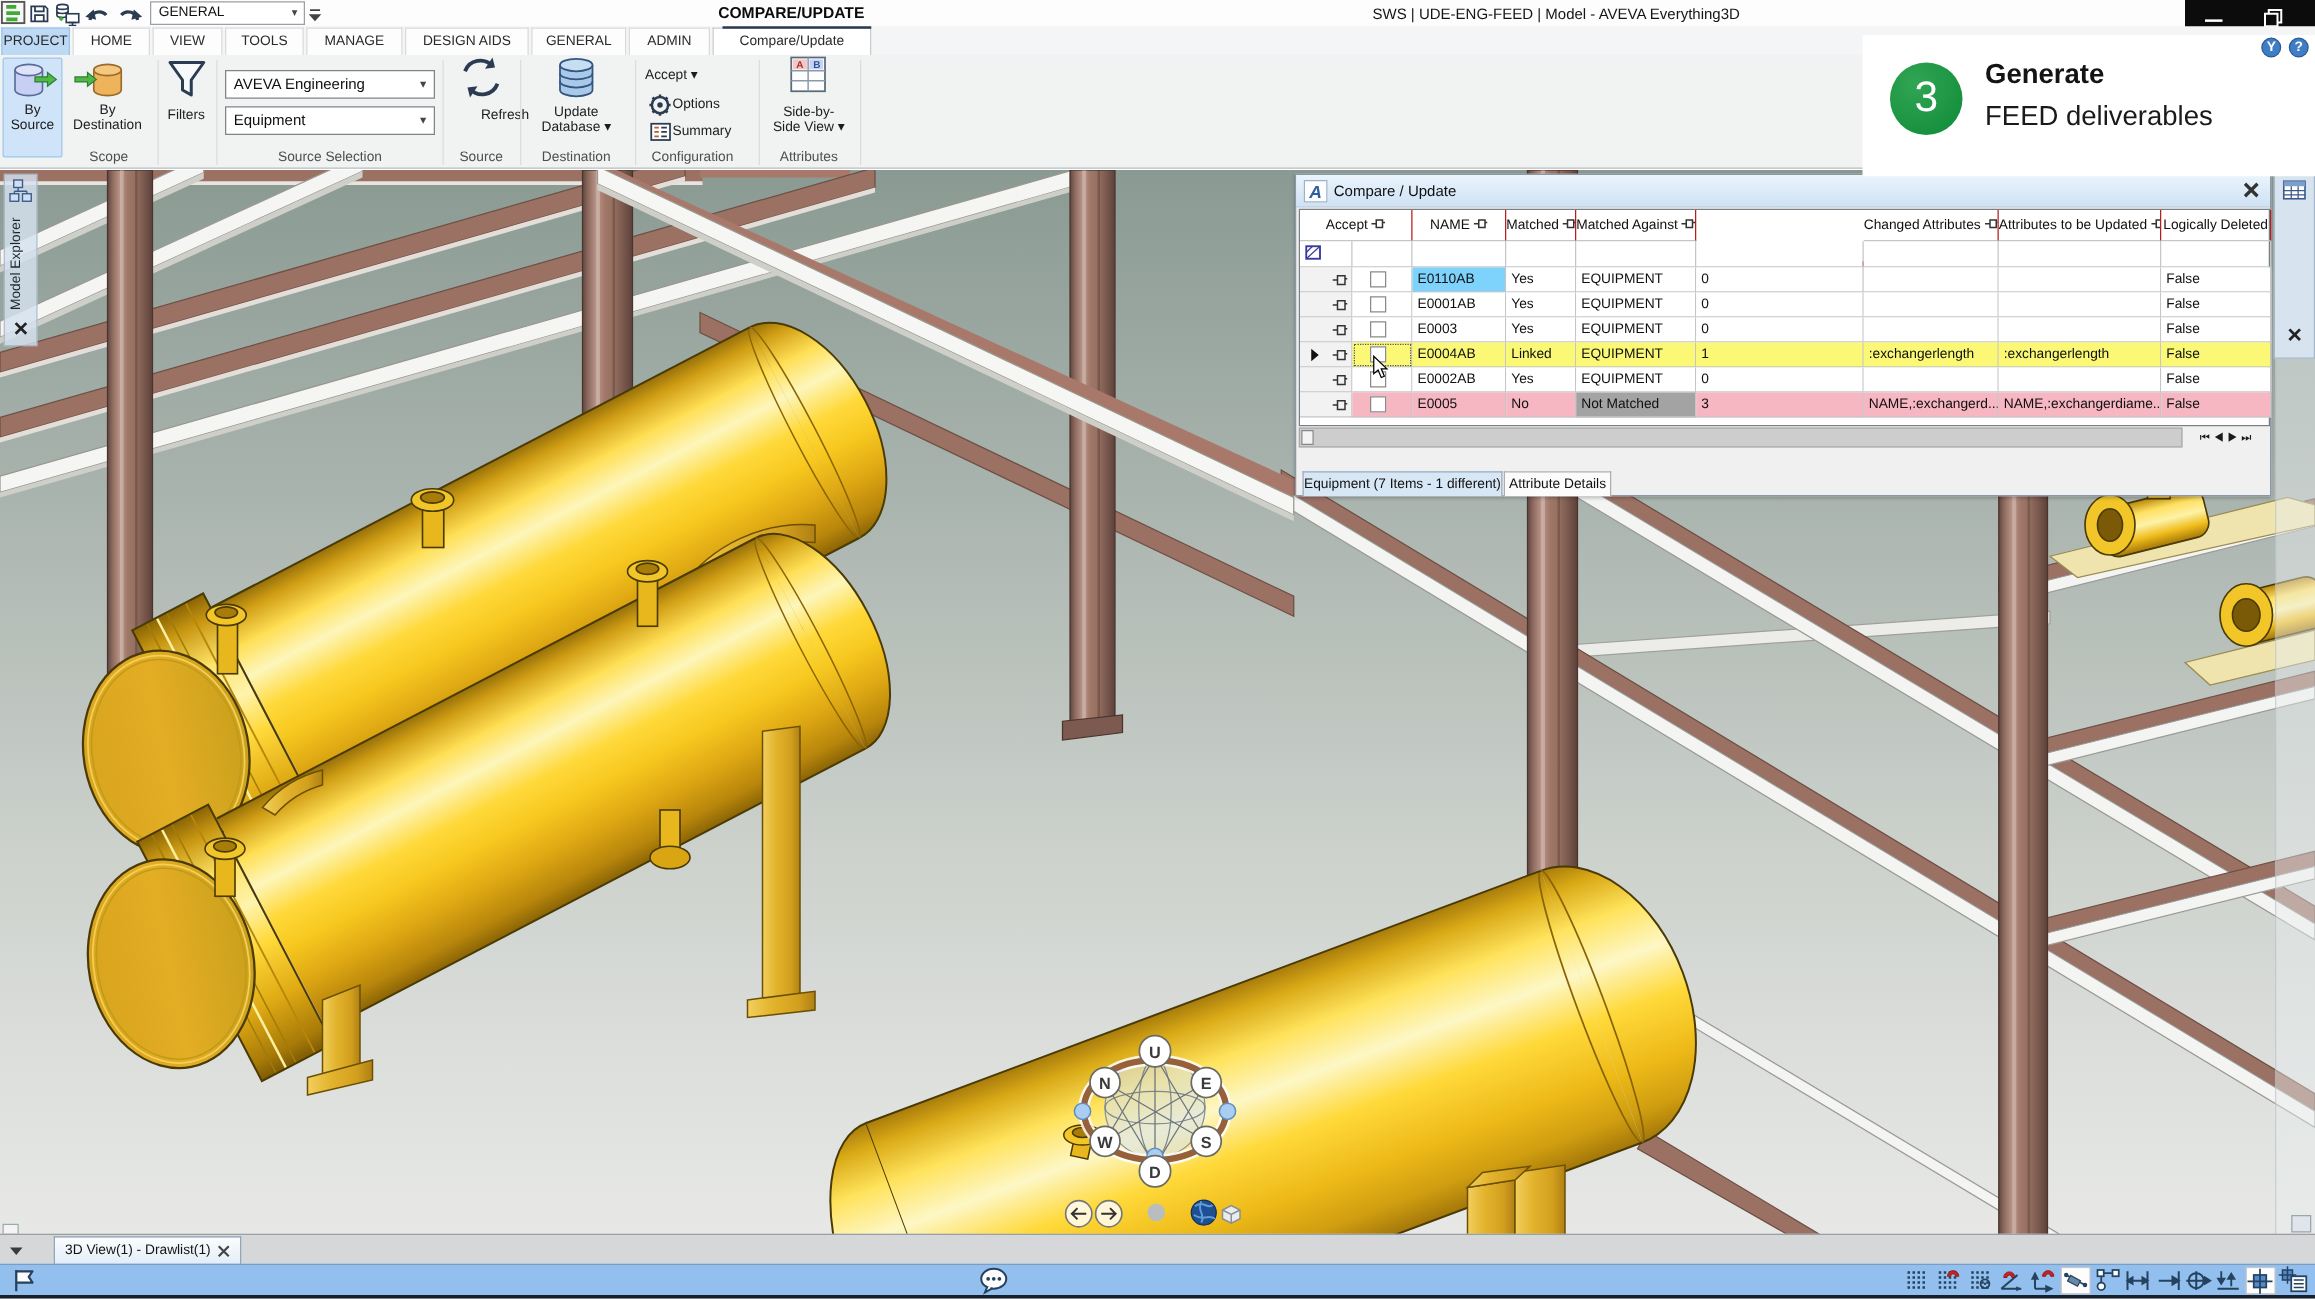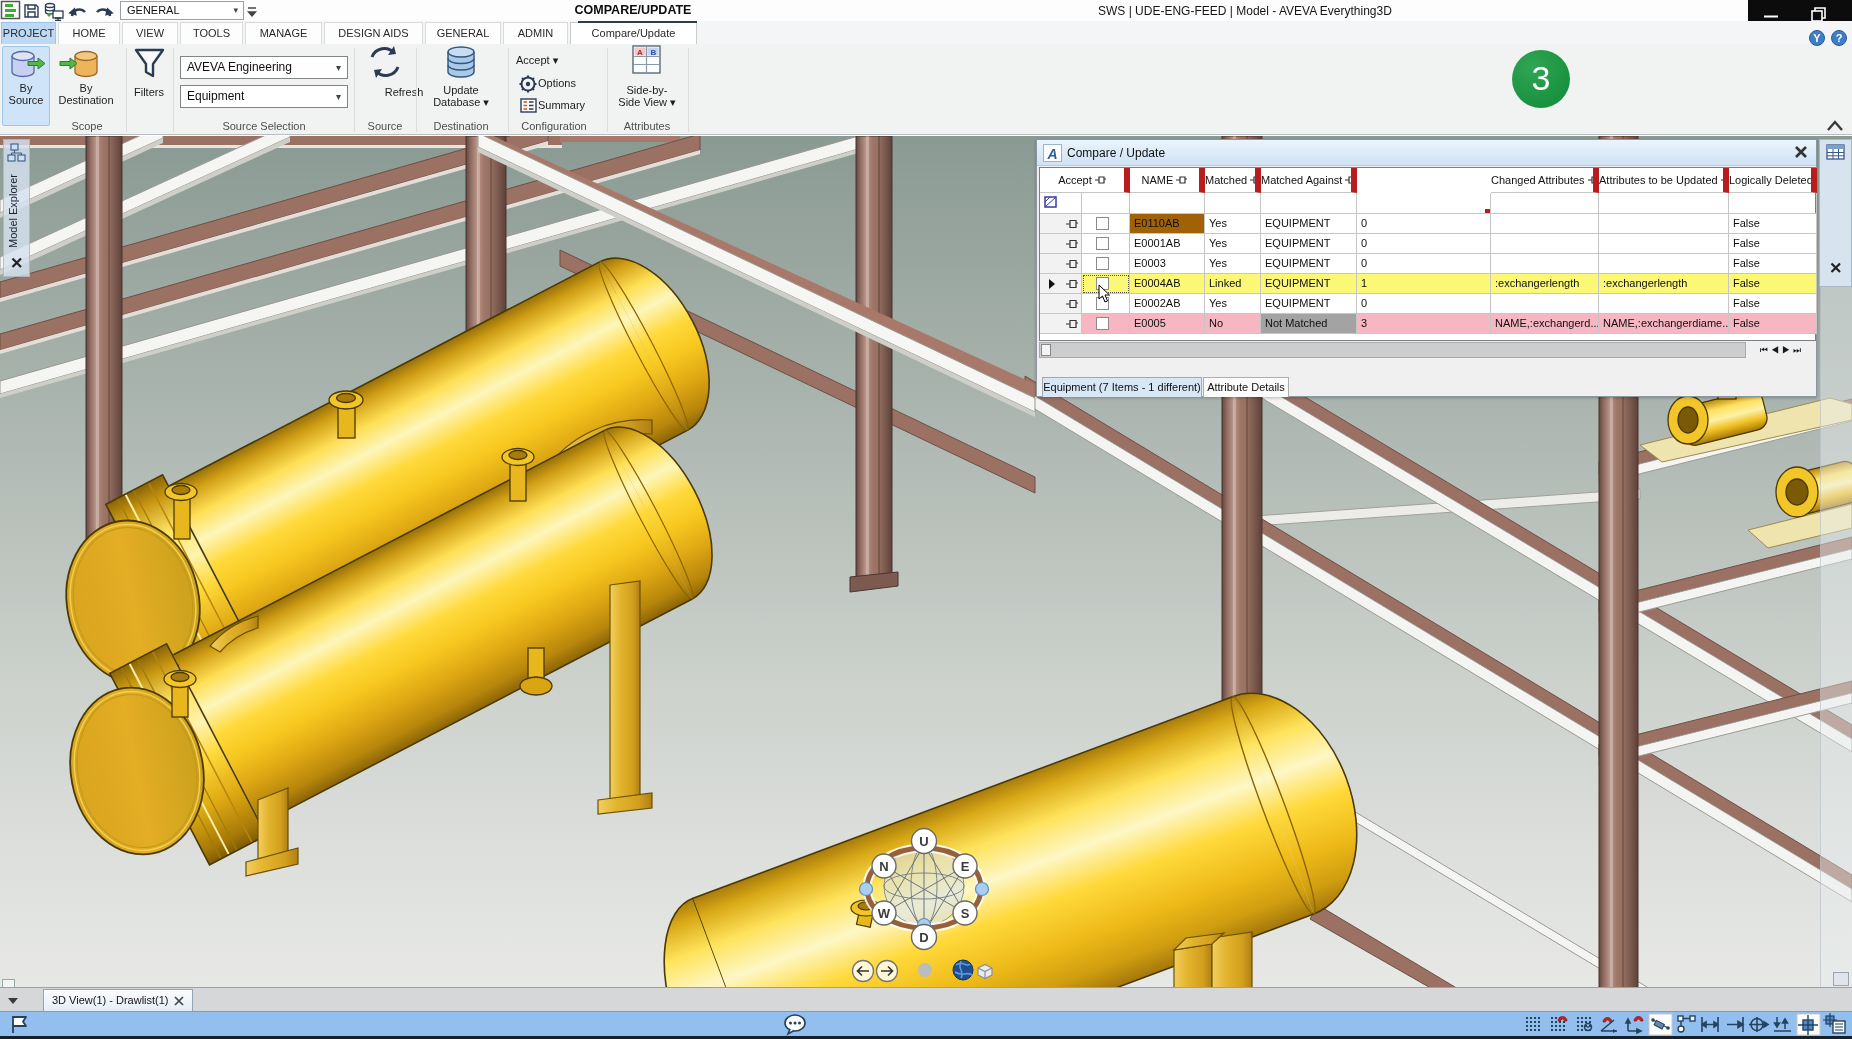--- a/index.html
+++ b/index.html
@@ -24,21 +24,21 @@
 
 #mex{position:absolute;left:3px;top:139px;width:27px;height:138px;background:rgba(213,226,239,.82);border:1px solid rgba(150,165,180,.6);}
 #mex .vtext{position:absolute;left:3px;top:108px;font-size:11px;color:#1b2430;transform:rotate(-90deg);transform-origin:0 0;white-space:nowrap;}
 #props{position:absolute;left:1819px;top:139px;width:33px;height:148px;background:#d7e3ee;border:1px solid #a8b8c8;}
 
 #dlg{position:absolute;left:1036px;top:139px;width:781px;height:258px;background:#f0f0f0;border:1px solid #8b98a3;box-shadow:0 1px 3px rgba(0,0,0,.25);}
 #dlghead{position:absolute;left:0;top:0;width:779px;height:26px;background:linear-gradient(#eaf4fc,#cfe2f4);border-bottom:1px solid #b9cbdc;}
 #dlghead .t{position:absolute;left:30px;top:6px;font-size:12px;color:#101010;}
 #grid{position:absolute;left:2px;top:27px;width:777px;height:174px;background:#fff;border:1px solid #777f87;font-size:11px;color:#101010;}
 .gc{position:absolute;border-right:1px solid #c6c6c6;border-bottom:1px solid #c6c6c6;overflow:hidden;white-space:nowrap;padding:3px 0 0 4px;}
-.ghc{position:absolute;border-right:6px solid #b91c1c;border-bottom:1px solid #c6c6c6;text-align:center;padding-top:3px;white-space:nowrap;overflow:hidden;}
+.ghc{position:absolute;border-right:1px solid #b91c1c;border-bottom:1px solid #c6c6c6;text-align:center;padding-top:3px;white-space:nowrap;overflow:hidden;}
 #dlgtabs{position:absolute;left:2px;top:236px;height:21px;font-size:11px;color:#101010;}
 
 #gencard{position:absolute;left:1490px;top:28px;width:362px;height:113px;background:#fff;}
 #gencard .g1{position:absolute;left:98px;top:18px;font-size:22px;font-weight:bold;color:#141414;}
 #gencard .g2{position:absolute;left:98px;top:52px;font-size:22px;color:#1a1a1a;}
 #gcircle{position:absolute;left:1512px;top:50px;width:58px;height:58px;border-radius:50%;background:radial-gradient(circle at 35% 30%,#31a553,#0e8a38);color:#fff;font-size:34px;text-align:center;line-height:56px;}
 
 #tabbar{position:absolute;left:0;top:987px;width:1852px;height:24px;background:#d5d7d8;border-top:1px solid #9aa0a5;}
 #vtab{position:absolute;left:43px;top:1px;width:150px;height:23px;background:linear-gradient(#fbfdff,#e2ecf7);border:1px solid #93a5b6;border-bottom:none;font-size:11px;color:#141414;line-height:21px;padding-left:8px;}
 #statusbar{position:absolute;left:0;top:1011px;width:1852px;height:25px;background:#93bfee;border-top:1px solid #7d9dc0;}
@@ -581,21 +581,21 @@
         <div class="gc" style="left:559px;top:25px;width:130px;height:21px;"></div>
         <div class="gc" style="left:689px;top:25px;width:88px;height:21px;"></div>
         <div class="gc" style="left:0;top:46px;width:42px;height:20px;background:#f2f2f2;">
           <svg width="12" height="11" style="position:absolute;right:3px;top:5px">
             <path d="M0,5 L4,5 M4,1.5 L4,8.5 L10,8.5 L10,1.5 Z M10,4 L12,4" stroke="#333" stroke-width="1.2" fill="none"></path>
           </svg>
         </div>
         <div class="gc" style="left:42px;top:46px;width:48px;height:20px;background:#fff;">
           <div style="position:absolute;left:14px;top:3px;width:13px;height:13px;background:#fff;border:1px solid #8a8a8a;"></div>
         </div>
-        <div class="gc" style="left:90px;top:46px;width:75px;height:20px;background:#a16207;">E0110AB</div>
+        <div class="gc" style="left:90px;top:46px;width:75px;height:20px;background:#7dd3fc;">E0110AB</div>
         <div class="gc" style="left:165px;top:46px;width:56px;height:20px;background:#fff;">Yes</div>
         <div class="gc" style="left:221px;top:46px;width:96px;height:20px;background:#fff;">EQUIPMENT</div>
         <div class="gc" style="left:317px;top:46px;width:134px;height:20px;background:#fff;">0</div>
         <div class="gc" style="left:451px;top:46px;width:108px;height:20px;background:#fff;"></div>
         <div class="gc" style="left:559px;top:46px;width:130px;height:20px;background:#fff;"></div>
         <div class="gc" style="left:689px;top:46px;width:88px;height:20px;background:#fff;">False</div>
         <div class="gc" style="left:0;top:66px;width:42px;height:20px;background:#f2f2f2;">
           <svg width="12" height="11" style="position:absolute;right:3px;top:5px">
             <path d="M0,5 L4,5 M4,1.5 L4,8.5 L10,8.5 L10,1.5 Z M10,4 L12,4" stroke="#333" stroke-width="1.2" fill="none"></path>
           </svg>
@@ -680,20 +680,24 @@
 <div id="dlgtabs"></div>
 <div style="position:absolute;left:2px;top:202px;width:707px;height:16px;background:#cdcdcd;border:1px solid #a9a9a9;">
 <div style="position:absolute;left:1px;top:1px;width:10px;height:12px;background:#f4f4f4;border:1px solid #888;"></div>
       </div>
 <div style="position:absolute;left:713px;top:202px;width:64px;height:16px;background:#f0f0f0;font-size:9px;color:#1a1a1a;text-align:center;line-height:16px;letter-spacing:3px;">⏮◀▶⏭</div>
 <div style="position:absolute;left:5px;top:237px;width:160px;height:20px;background:#d8e7f6;border:1px solid #9aaabb;border-bottom:none;font-size:11px;text-align:center;line-height:19px;color:#101010;">Equipment (7 Items - 1 different)</div>
 <div style="position:absolute;left:166px;top:237px;width:86px;height:20px;background:#fbfbfb;border:1px solid #adadad;border-bottom:none;font-size:11px;text-align:center;line-height:19px;color:#101010;">Attribute Details</div>
 
 </div>
 
+<div id="gencard">
+<div class="g1">Generate</div>
+<div class="g2">FEED deliverables</div>
+</div>
 <div id="gcircle">3</div>
 
 <div style="position:absolute;left:2px;top:979px;width:13px;height:9px;background:#f4f4f4;border:1px solid #9aa;"></div>
     <div id="tabbar">
 <svg width="40" height="24">
         <path d="M8,10 l10,0 -5,6 z" fill="#3a3a3a"></path>
       </svg>
 <div id="vtab">3D View(1) - Drawlist(1)
 <svg width="11" height="11" style="position:absolute;right:7px;top:6px;">
           <path d="M1,1 L9,9 M9,1 L1,9" stroke="#444" stroke-width="1.7"></path>

